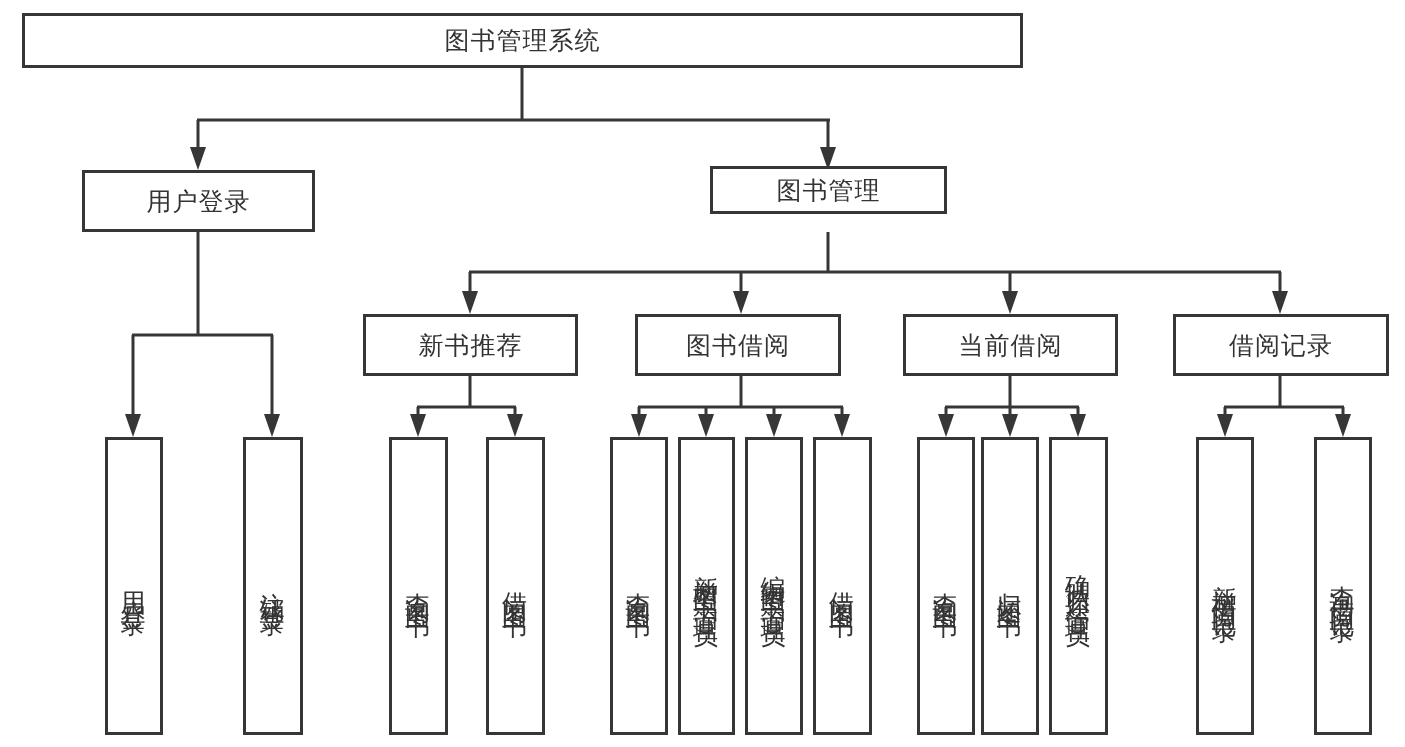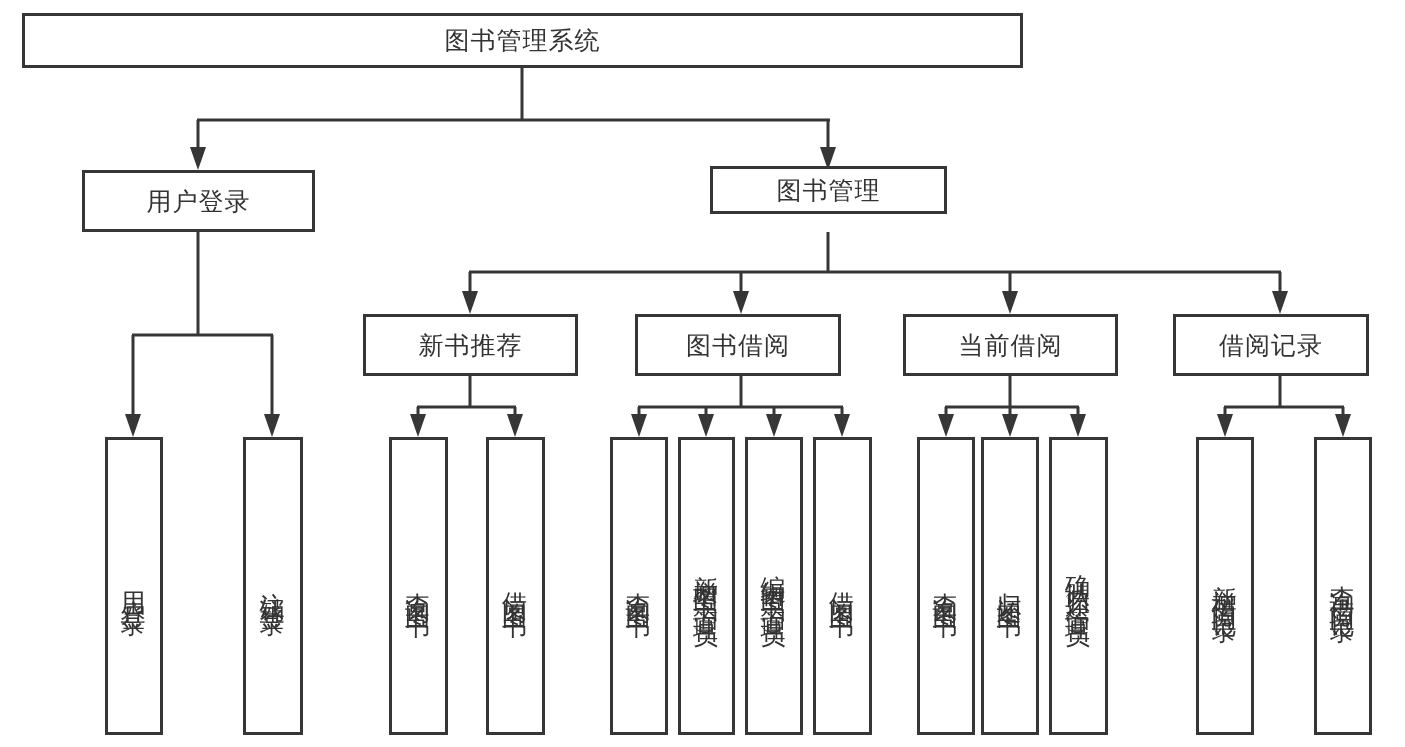--- a/index.html
+++ b/index.html
@@ -50,21 +50,21 @@
   
   .n-root  { left: 22px;  top: 13px;  width: 1001px; height: 55px; }
   
   .n-login { left: 82px;  top: 170px; width: 233px;  height: 62px; }
   .n-mgmt  { left: 710px; top: 166px; width: 237px;  height: 48px; }
   
   .n-l3    { top: 314px; height: 62px; text-align: right; }
   .n-newbook { left: 363px;  width: 215px; }
   .n-borrow  { left: 635px;  width: 206px; }
   .n-current { left: 903px;  width: 215px; }
-  .n-records { left: 1173px; width: 196px; }
+  .n-records { left: 1173px; width: 216px; }
   
   .n-ul1 { left: 105px;  width: 58px; }
   .n-ul2 { left: 243px;  width: 60px; }
   .n-nb1 { left: 389px;  width: 59px; }
   .n-nb2 { left: 486px;  width: 59px; }
   .n-bb1 { left: 610px;  width: 58px; }
   .n-bb2 { left: 678px;  width: 57px; }
   .n-bb3 { left: 745px;  width: 58px; }
   .n-bb4 { left: 813px;  width: 59px; }
   .n-cb1 { left: 917px;  width: 58px; }

